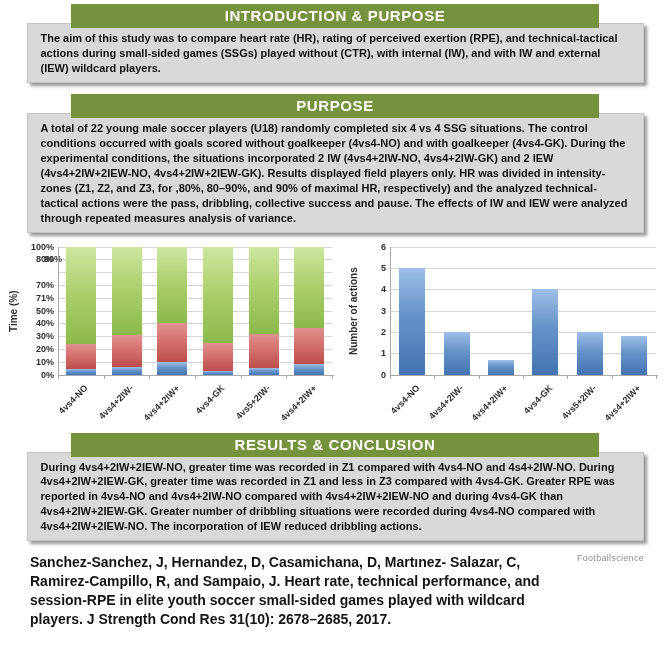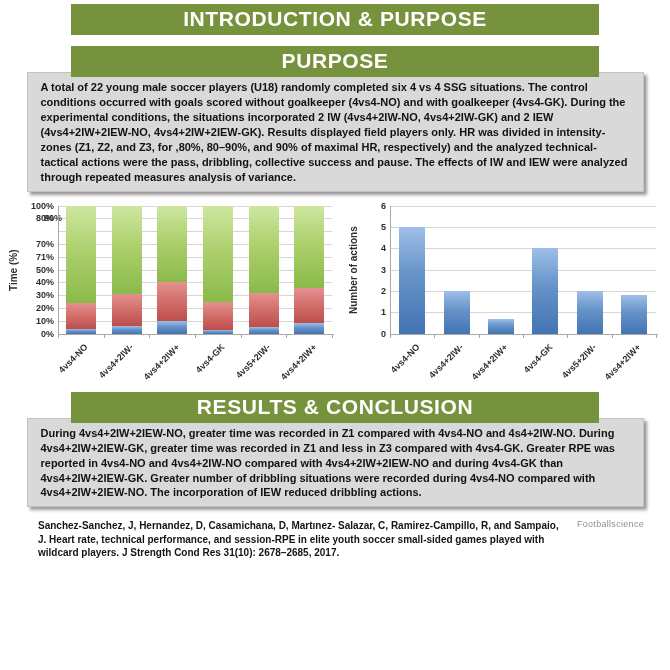--- a/index.html
+++ b/index.html
@@ -12,21 +12,21 @@
   .title{
     margin:5px 14px 0;text-align:center;
     font-size:19px;line-height:1.32;font-weight:700;color:#0a0a0a;
     letter-spacing:-0.2px;
   }
 
   .sec-head{
     position:relative;z-index:2;
     width:528px;margin:0 auto;
     background:#76923C;color:#ffffff;
-    text-align:center;font-weight:700;font-size:21px;letter-spacing:0.6px;
+    text-align:center;font-weight:700;font-size:15px;letter-spacing:0.6px;
     padding:3px 0 4px;
   }
   .sec-intro .sec-head{margin-top:4px;}
   .sec-methods .sec-head{margin-top:11px;}
   .sec-results .sec-head{margin-top:4px;}
 
   .sec-box{
     position:relative;z-index:1;
     width:589px;margin:-5px auto 0;
     background:#D9D9D9;border:1px solid #c3c3c3;
@@ -56,39 +56,40 @@
   }
   .xlab{
     position:absolute;font-size:9px;font-weight:700;color:#2e2e2e;
     white-space:nowrap;
     transform:rotate(-45deg);transform-origin:100% 0;
   }
   .seg,.sbar{position:absolute;}
 
   .footer{display:flex;margin:10px 26px 0 30px;align-items:flex-start;}
   .citation{
-    width:528px;font-size:10px;font-weight:700;line-height:1.35;color:#141414;margin:2px 8px 0;
+    width:528px;font-size:14px;font-weight:700;line-height:1.35;color:#141414;margin:2px 0 0;
   }
   .logo{margin-left:auto;text-align:left;padding-top:0;}
   .logo-fs{
     font-size:46px;line-height:0.84;font-weight:400;color:#000;
     letter-spacing:-1px;
   }
   .logo-sub{
     font-size:9px;color:#8f8f8f;margin-top:2px;letter-spacing:0.3px;
   }
 </style>
 </head>
 <body>
 
 <div class="poster">
 
 
   <section class="sec sec-intro">
     <div class="sec-head">INTRODUCTION &amp; PURPOSE</div>
+    <div class="sec-box">The aim of this study was to compare heart rate (HR), rating of perceived exertion (RPE), and technical-tactical actions during small-sided games (SSGs) played without (CTR), with internal (IW), and with IW and external (IEW) wildcard players.</div>
   </section>
 
   <section class="sec sec-methods">
     <div class="sec-head">PURPOSE</div>
     <div class="sec-box">A total of 22 young male soccer players (U18) randomly completed six 4 vs 4 SSG situations. The control conditions occurred with goals scored without goalkeeper (4vs4-NO) and with goalkeeper (4vs4-GK). During the experimental conditions, the situations incorporated 2 IW (4vs4+2IW-NO, 4vs4+2IW-GK) and 2 IEW (4vs4+2IW+2IEW-NO, 4vs4+2IW+2IEW-GK). Results displayed field players only. HR was divided in intensity-zones (Z1, Z2, and Z3, for ,80%, 80–90%, and 90% of maximal HR, respectively) and the analyzed technical-tactical actions were the pass, dribbling, collective success and pause. The effects of IW and IEW were analyzed through repeated measures analysis of variance.</div>
   </section>
 
   <div class="charts">
     <div class="chart" id="chart-left">
         <div class="ylab" style="left: 2px; top: 8px; height: 128px;">Time (%)</div>

